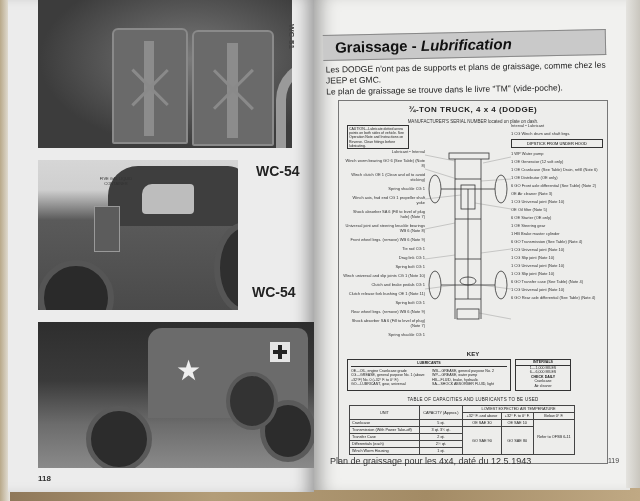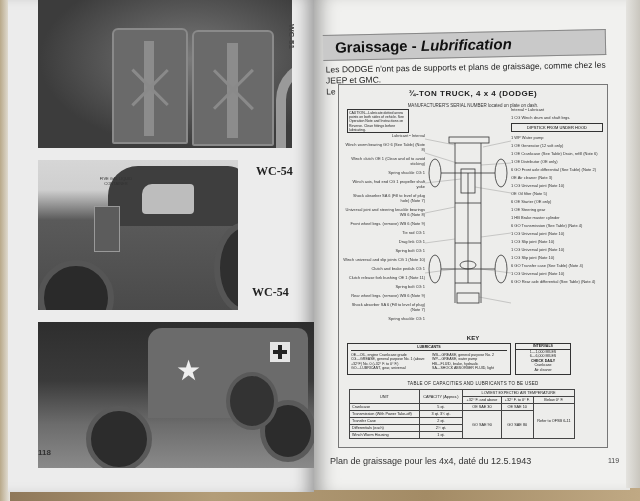--- a/index.html
+++ b/index.html
@@ -14,29 +14,29 @@
   .page-right-edge{position:absolute;left:626px;top:0;width:14px;height:488px;background:linear-gradient(90deg,#e4e3df,#c9c6be);}
   .photo{position:absolute;overflow:hidden;}
   .photo1{left:38px;top:0;width:254px;height:148px;background:radial-gradient(ellipse at 60% 40%,#7a7a7a,#3c3c3c 70%);}
   .photo2{left:38px;top:160px;width:200px;height:150px;background:linear-gradient(180deg,#d6d6d6 0%,#cfcfcf 20%,#5a5a5a 40%,#4a4a4a 100%);}
   .photo3{left:38px;top:322px;width:278px;height:146px;background:linear-gradient(180deg,#2e2e2e 0%,#3a3a3a 40%,#6c6c6c 70%,#8a8a8a 100%);}
   .can{position:absolute;background:#6a6a6a;border:2px solid #8a8a8a;border-radius:6px 6px 2px 2px;}
   .can .strap{position:absolute;left:42%;top:10%;width:14%;height:85%;background:#8c8c8c;}
   .can .x1,.can .x2{position:absolute;left:15%;top:50%;width:70%;height:3px;background:#8a8a8a;}
   .can .x1{transform:rotate(45deg);} .can .x2{transform:rotate(-45deg);}
   .caption{position:absolute;color:#222;font-size:9px;line-height:11px;}
-  .wc-label{font-weight:bold;font-size:12px;font-family:Liberation Serif, serif;}
+  .wc-label{font-weight:bold;font-size:14px;}
   .page-num{position:absolute;font-size:8px;color:#333;}
   .side-tab{position:absolute;left:296px;top:24px;font-size:8px;color:#444;transform:rotate(90deg);transform-origin:left top;font-weight:bold;}
   
   .title-bar{position:absolute;left:323px;top:32px;width:282px;height:24px;background:#c9c9c9;border:1px solid #888;border-left:none;transform:rotate(-1.2deg);}
   .title-text{position:absolute;left:12px;top:3px;font-size:15px;font-weight:bold;color:#111;}
   .title-text i{font-style:italic;}
   .intro{position:absolute;left:326px;top:62px;width:290px;font-size:8.5px;line-height:11px;color:#222;transform:rotate(-1deg);}
-  .chart-box{position:absolute;left:338px;top:84px;width:268px;height:362px;border:1px solid #777;background:#ededeb;}
+  .chart-box{position:absolute;left:338px;top:100px;width:268px;height:362px;border:1px solid #777;background:#ededeb;}
   .chart-title{position:absolute;left:0;width:100%;top:4px;text-align:center;font-size:8px;font-weight:bold;letter-spacing:0.5px;color:#222;}
   .chart-sub{position:absolute;left:0;width:100%;top:18px;text-align:center;font-size:4.5px;color:#333;}
   .caution{position:absolute;left:8px;top:24px;width:58px;height:20px;border:1px solid #333;font-size:3.5px;line-height:4.2px;padding:1px;color:#222;overflow:hidden;}
   .left-labels{position:absolute;left:4px;top:48px;width:82px;}
   .lbl{font-size:4px;line-height:5px;text-align:right;color:#333;margin-bottom:4px;}
   .right-labels{position:absolute;left:172px;top:22px;width:92px;}
   .rlbl{font-size:4px;line-height:5px;text-align:left;color:#333;margin-bottom:3px;}
   .dash-box{border:1px solid #333;font-size:4px;padding:1px;text-align:center;margin-bottom:3px;}
   .chassis{position:absolute;left:86px;top:48px;width:86px;height:182px;}
   .key-title{position:absolute;left:0;width:100%;top:250px;text-align:center;font-size:6px;font-weight:bold;color:#222;}
@@ -96,21 +96,21 @@
   <div style="position:absolute;left:110px;top:6px;width:160px;height:90px;background:#6b6b6b;border-radius:14px 10px 0 0;"></div>
   <div style="position:absolute;left:232px;top:20px;width:20px;height:20px;background:#e5e5e5;">
     <div style="position:absolute;left:8px;top:3px;width:4px;height:14px;background:#222;"></div>
     <div style="position:absolute;left:3px;top:8px;width:14px;height:4px;background:#222;"></div>
   </div>
   <div style="position:absolute;left:138px;top:36px;width:28px;height:26px;font-size:28px;line-height:26px;color:#eee;">★</div>
   <div style="position:absolute;left:48px;top:84px;width:56px;height:56px;border-radius:50%;background:#2c2c2c;border:5px solid #5a5a5a;"></div>
   <div style="position:absolute;left:222px;top:78px;width:46px;height:52px;border-radius:50%;background:#2c2c2c;border:5px solid #5a5a5a;"></div>
   <div style="position:absolute;left:188px;top:50px;width:44px;height:50px;border-radius:50%;background:#333;border:4px solid #5a5a5a;"></div>
 </div>
-<div class="page-num" style="left:38px;top:448px;font-weight:bold;">118</div>
+<div class="page-num" style="left:38px;top:474px;font-weight:bold;">118</div>
 
 <div class="page-right"></div>
 <div class="page-right-edge"></div>
 
 <div class="title-bar">
   <div class="title-text">
     <span>Graissage</span><span> - </span><i>Lubrification</i>
   </div>
 </div>
 

